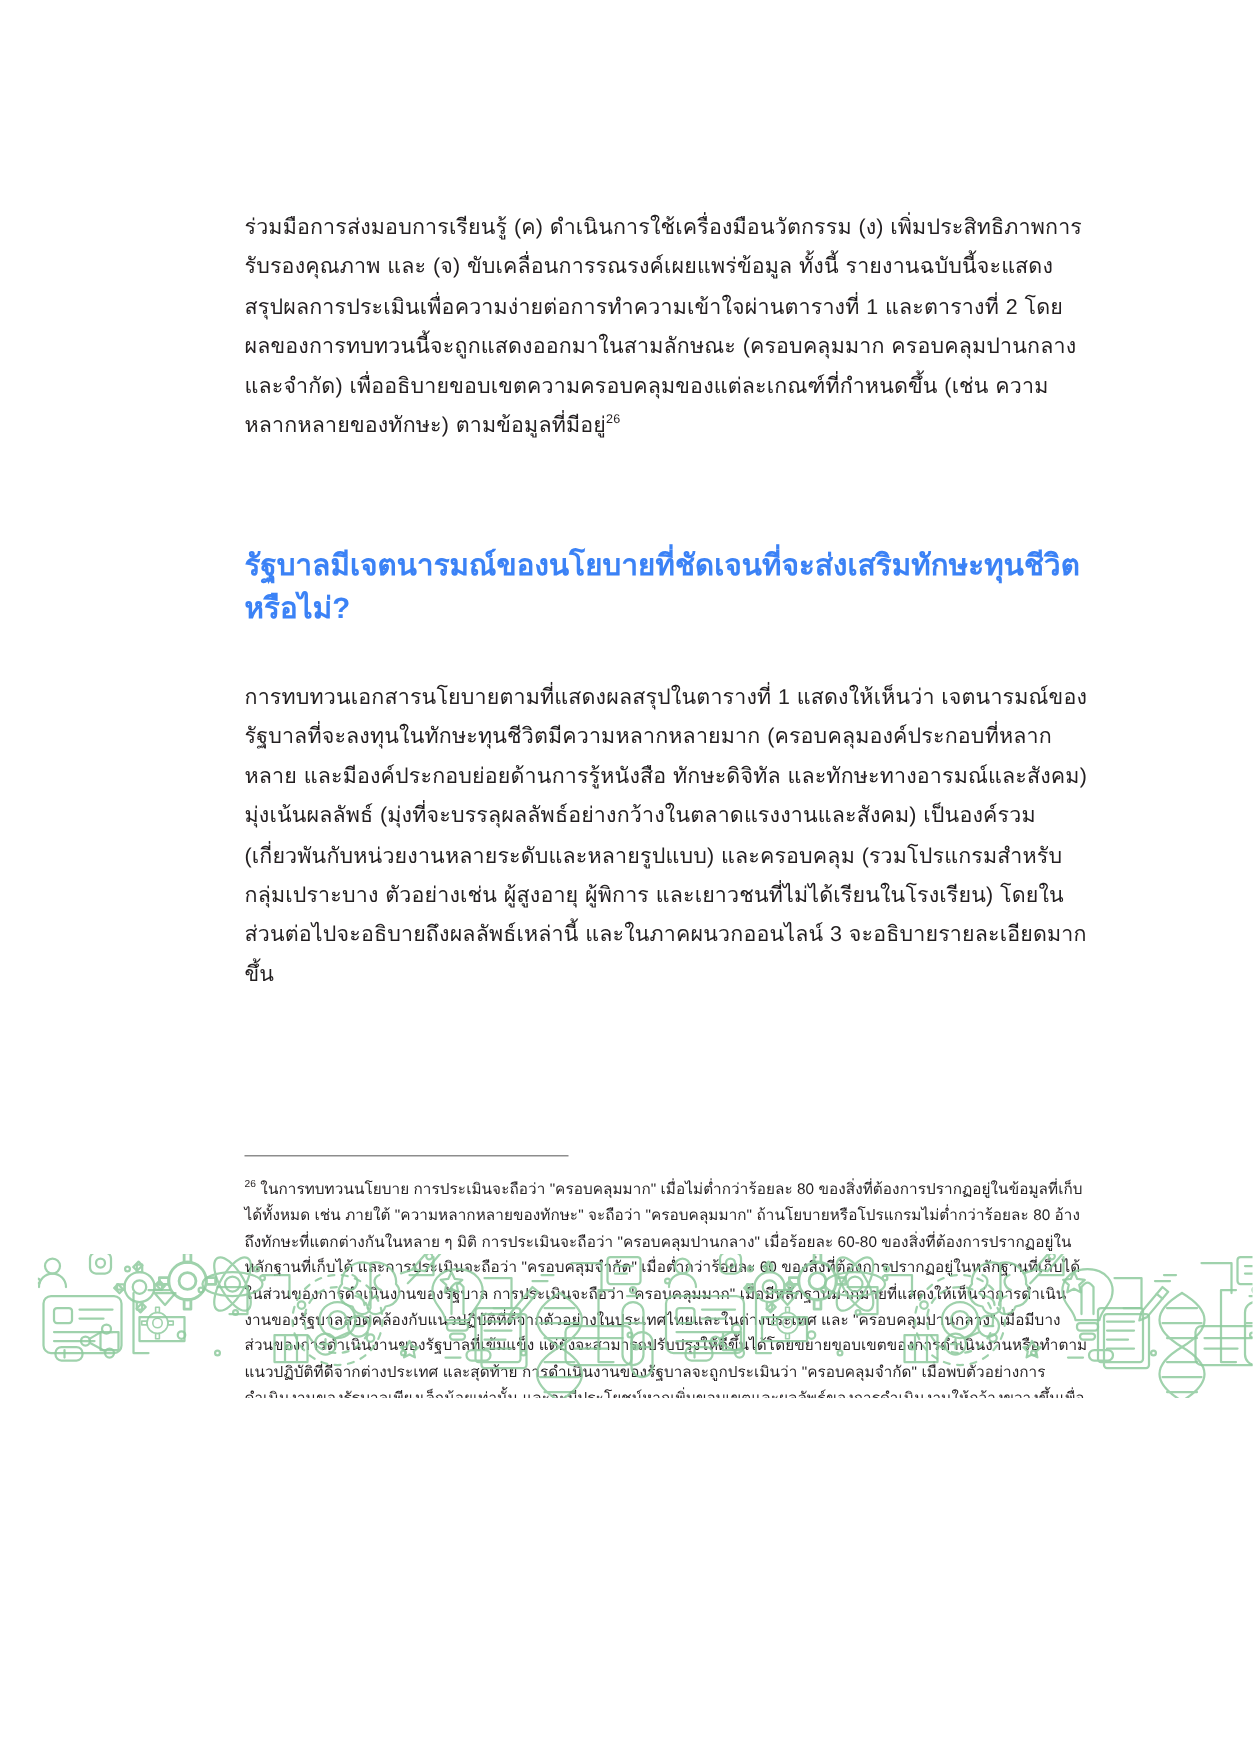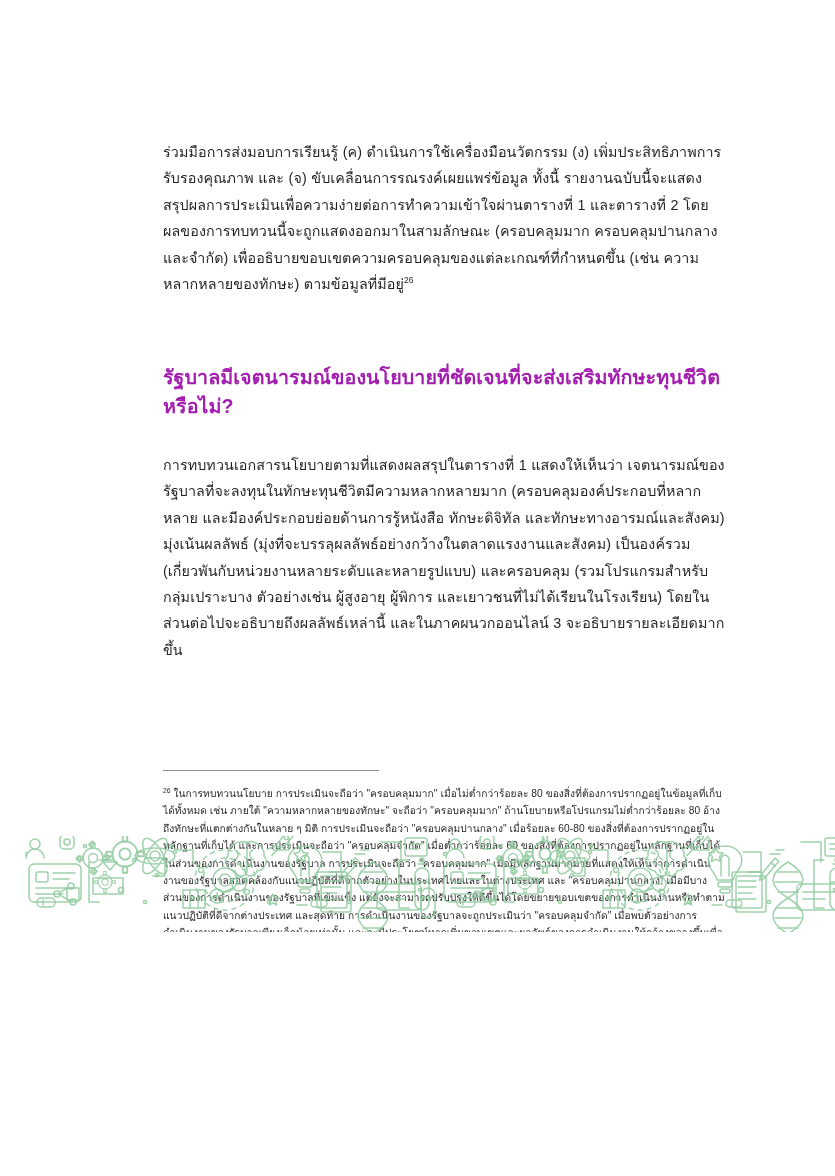--- a/index.html
+++ b/index.html
@@ -51,21 +51,21 @@
   
   #section-heading {
     position: absolute;
     top: 363px;
     left: 0;
     width: 562px;
     margin: 0;
     font-size: 19.6px;
     line-height: 28.5px;
     font-weight: 700;
-    color: #a21caf;
+    color: #3b82f6;
     letter-spacing: 0.1px;
   }
 
   #body-paragraph { position: absolute; top: 452px; left: 0; width: 562px; }
 
   
   #footnote-block {
     position: absolute;
     top: 770px;
     left: 0;

